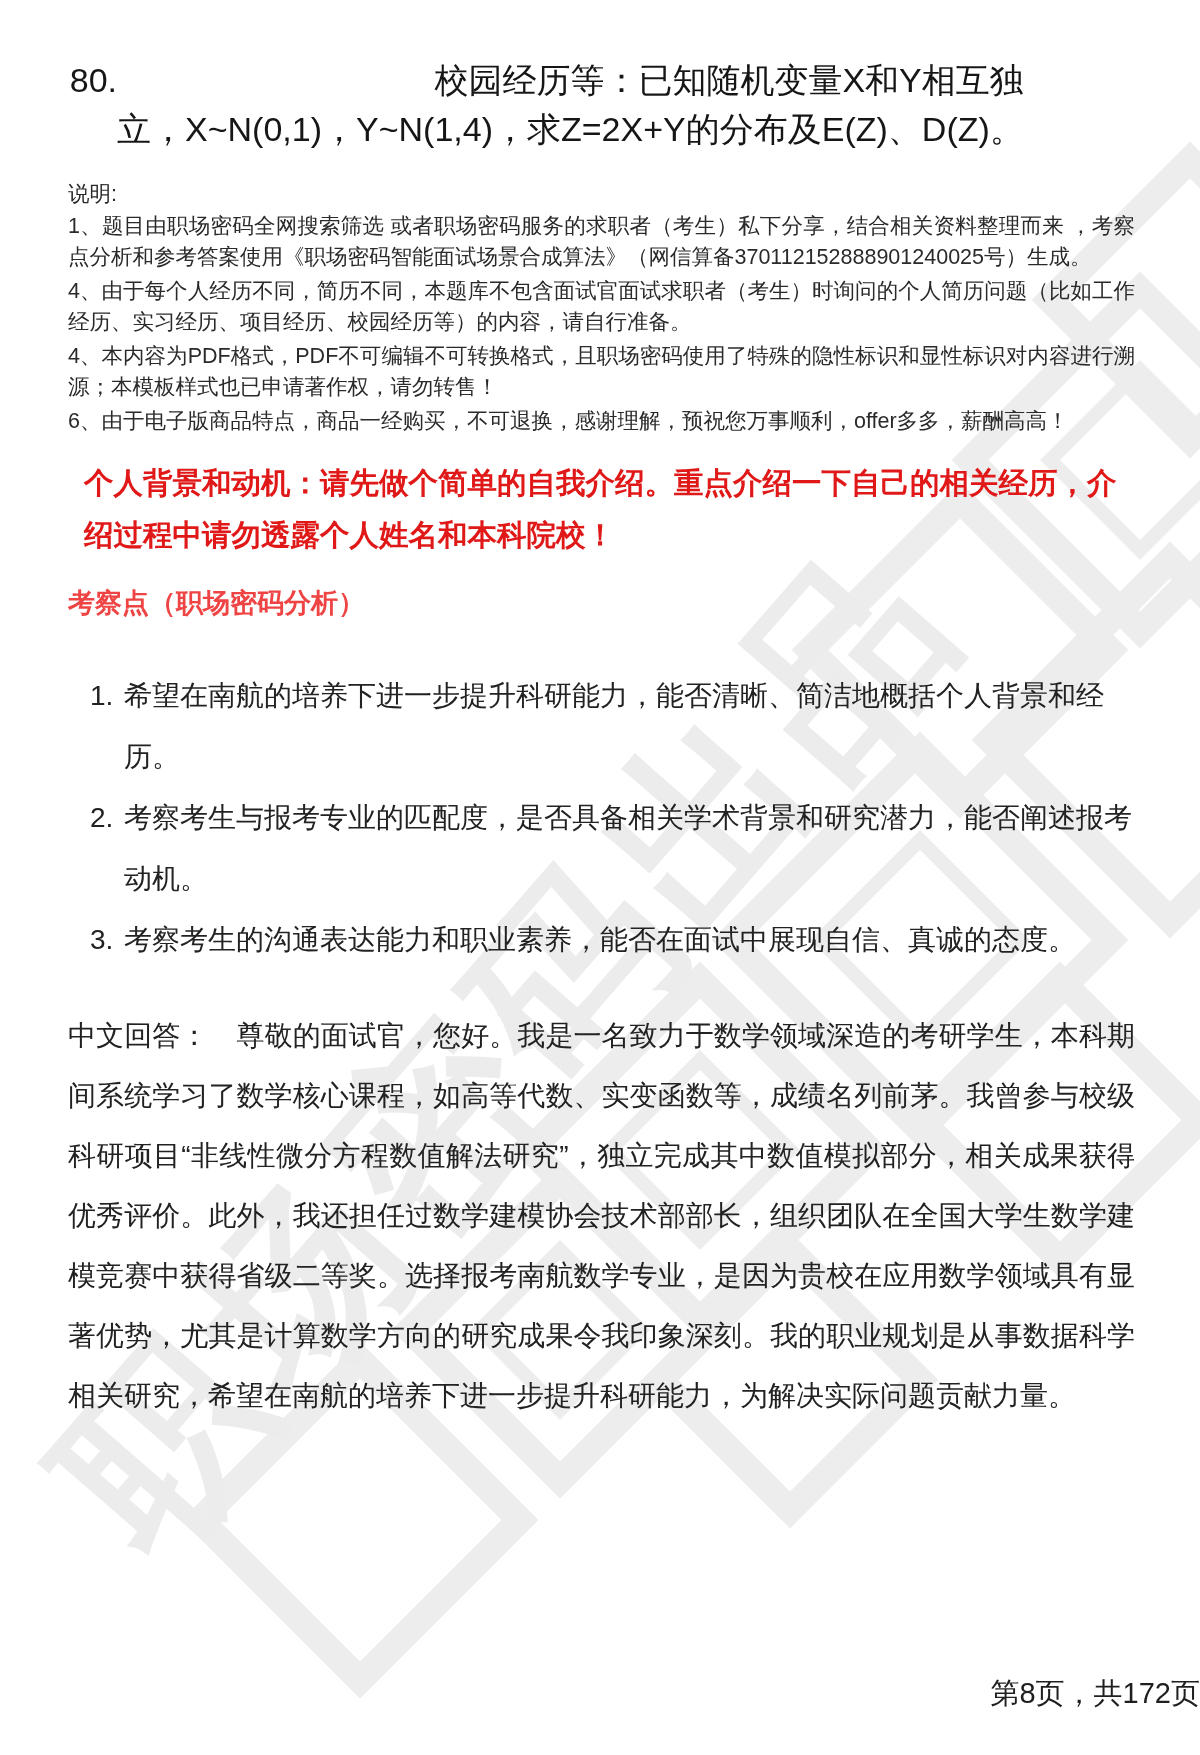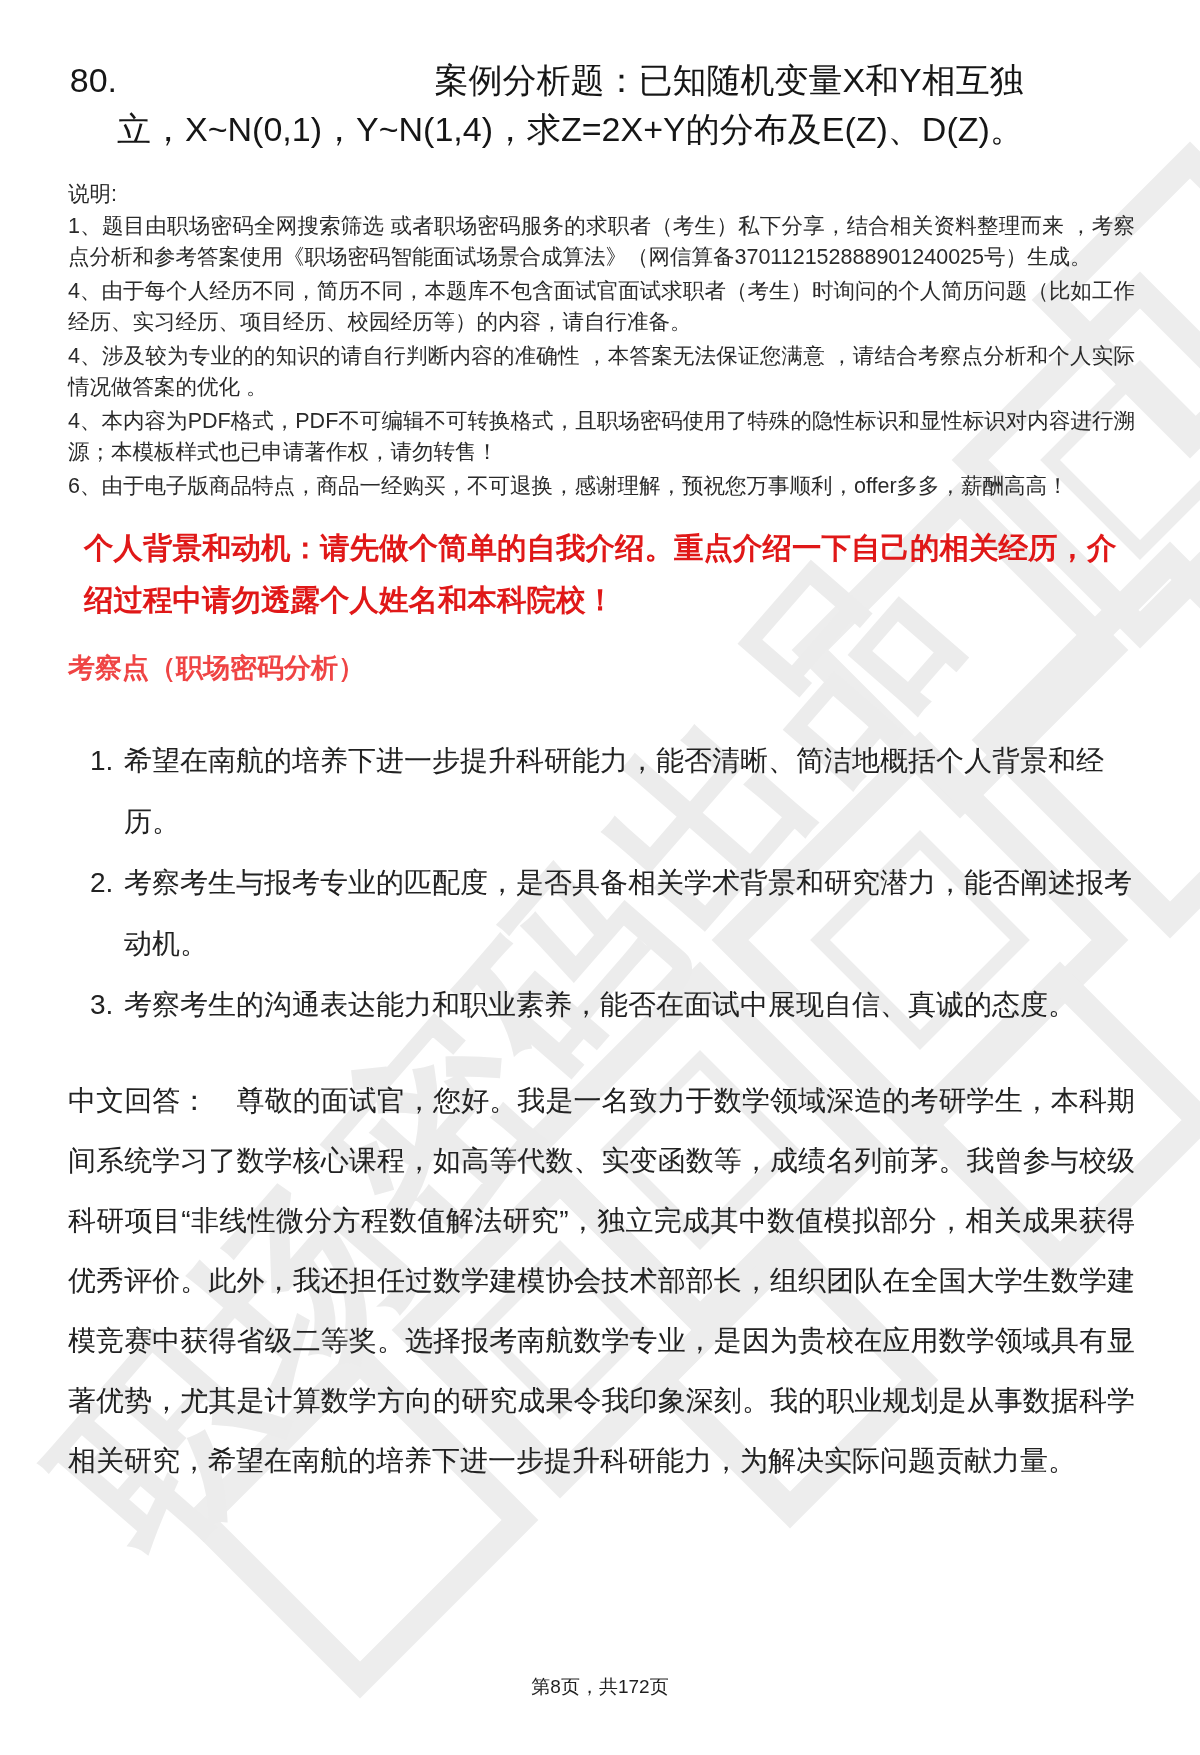--- a/index.html
+++ b/index.html
@@ -37,21 +37,21 @@
   .alist .t { flex:1; }
 
   .answer {
     margin:36px 0 0 13px;
     font-size:28px; line-height:60px;
     text-align:justify; color:#222222;
   }
 
   .footer {
     position:absolute; left:0; right:0; top:1674px;
-    text-align:center; font-size:19px; color:#1f1f1f; z-index:1;
+    text-align:right; font-size:29px; color:#1f1f1f; z-index:1;
   }
 </style>
 </head>
 <body>
 
 <div class="page">
 
   <svg class="watermark-layer" width="1200" height="1755" viewBox="0 0 1200 1755" aria-hidden="true">
     <g fill="none" stroke="#ededed" stroke-width="26">
       <polygon points="1190,160 1330,300 1190,440 1050,300"></polygon>
@@ -74,30 +74,29 @@
     <g transform="translate(150,1560) rotate(-49)">
       <text x="0" y="0" font-size="195" font-weight="bold" fill="#ececec" letter-spacing="12">职场密码出品</text>
     </g>
   </svg>
 
   <div class="content">
 
     <div class="q-title">
       <div class="q-num">80.</div>
       <div class="q-lines">
-        <div>案例分析题：已知随机变量X和Y相互独</div>
+        <div>校园经历等：已知随机变量X和Y相互独</div>
         <div>立，X~N(0,1)，Y~N(1,4)，求Z=2X+Y的分布及E(Z)、D(Z)。</div>
       </div>
     </div>
 
     <div class="notes">
       <p class="notes-heading">说明:</p>
       <p>1、题目由职场密码全网搜索筛选 或者职场密码服务的求职者（考生）私下分享，结合相关资料整理而来 ，考察点分析和参考答案使用《职场密码智能面试场景合成算法》（网信算备370112152888901240025号）生成。</p>
       <p>4、由于每个人经历不同，简历不同，本题库不包含面试官面试求职者（考生）时询问的个人简历问题（比如工作经历、实习经历、项目经历、校园经历等）的内容，请自行准备。</p>
-      <p>4、涉及较为专业的的知识的请自行判断内容的准确性 ，本答案无法保证您满意 ，请结合考察点分析和个人实际情况做答案的优化 。</p>
       <p>4、本内容为PDF格式，PDF不可编辑不可转换格式，且职场密码使用了特殊的隐性标识和显性标识对内容进行溯源；本模板样式也已申请著作权，请勿转售！</p>
       <p>6、由于电子版商品特点，商品一经购买，不可退换，感谢理解，预祝您万事顺利，offer多多，薪酬高高！</p>
     </div>
 
     <div class="prompt">个人背景和动机：请先做个简单的自我介绍。重点介绍一下自己的相关经历，介绍过程中请勿透露个人姓名和本科院校！</div>
 
     <div class="analysis-h">考察点（职场密码分析）</div>
 
     <div class="alist">
       <div class="item">

